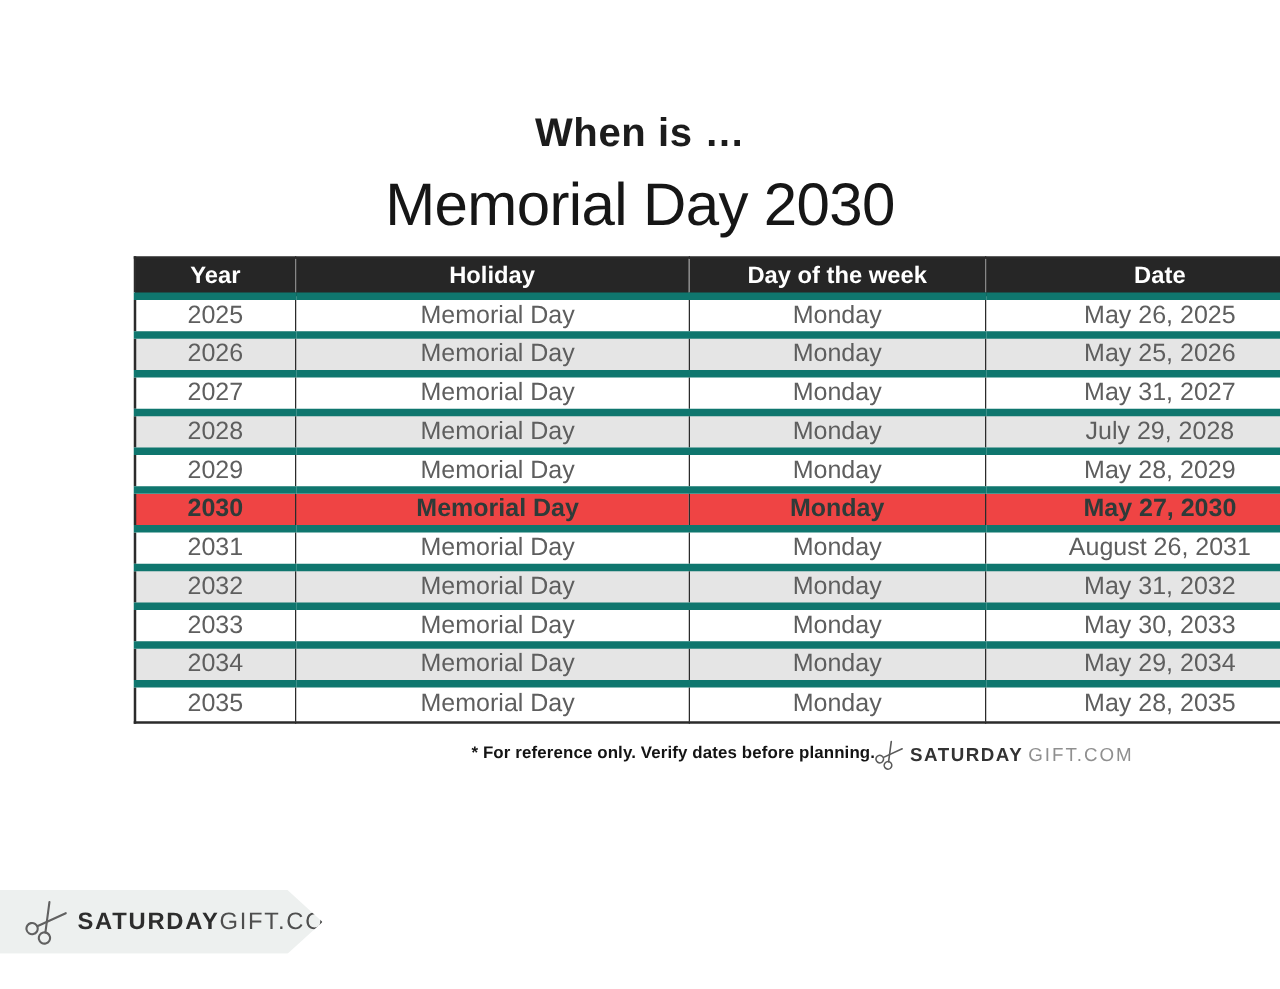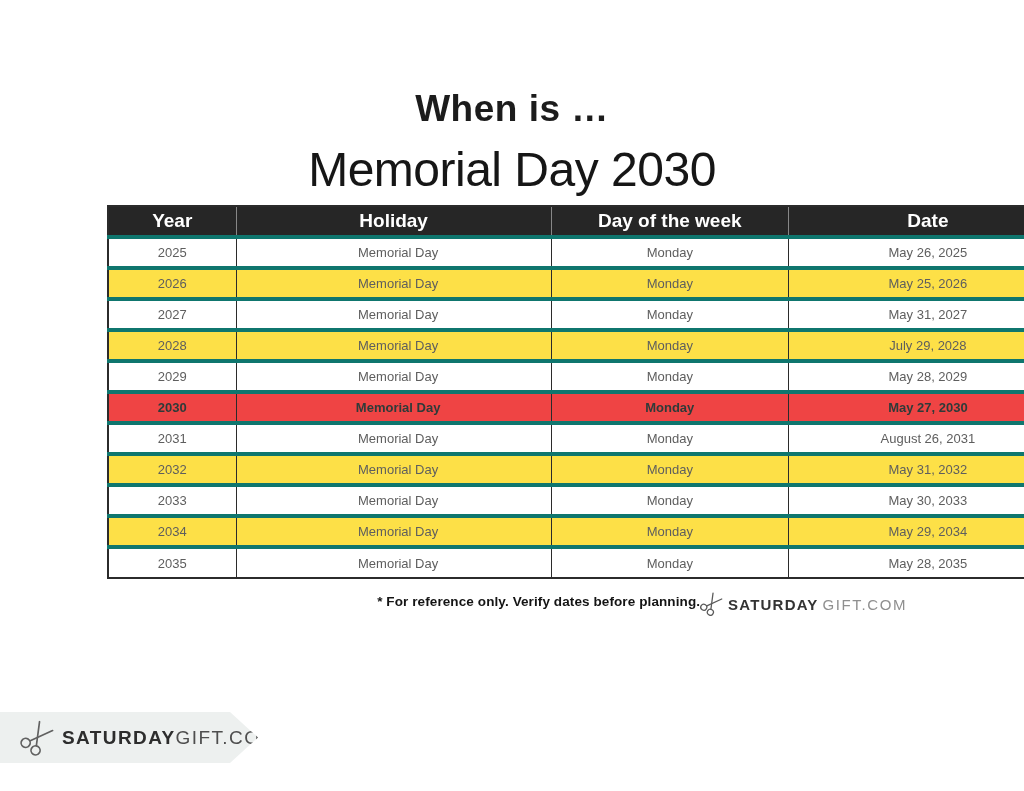--- a/index.html
+++ b/index.html
@@ -7,21 +7,21 @@
   body {
     position:relative;
     background:#ffffff;
     font-family:"Liberation Sans", sans-serif;
     overflow:hidden;
   }
 
   
   .title-block { text-align:center; padding-top:88px; }
   .title-prefix {
-    font-size:37px; font-weight:bold; color:#1c1c1c; letter-spacing:.5px;
+    font-size:32px; font-weight:bold; color:#1c1c1c; letter-spacing:.5px;
   }
   .main-title {
     font-size:48px; font-weight:normal; color:#161616;
     margin-top:12px; letter-spacing:-.5px;
   }
 
   
   .table-wrap { position:absolute; left:107px; top:205px; width:962px; }
   table.holiday-table {
     width:100%; border-collapse:collapse;
@@ -35,29 +35,29 @@
 
   .holiday-table th {
     background:#262626; color:#ffffff;
     font-size:19px; font-weight:bold;
     height:31px; text-align:center;
     border-left:1px solid rgba(255,255,255,.45);
   }
   .holiday-table th:first-child { border-left:none; }
 
   .holiday-table td {
-    height:31px; font-size:13px; color:#5e5e5e;
+    height:31px; font-size:20px; color:#5e5e5e;
     text-align:center; white-space:nowrap; overflow:hidden;
-    border-top:4px solid #0f766e;
+    border-top:6px solid #0f766e;
     border-left:1px solid #2b2b2b;
   }
   .holiday-table td:first-child { border-left:none; }
   .holiday-table td.c-holiday { text-align:center; padding-left:9px; }
 
-  .holiday-table tr.alt td { background:#fde047; }
+  .holiday-table tr.alt td { background:#e5e5e5; }
   .holiday-table tr.highlight td {
     background:#ef4444; color:#2e3b39; font-weight:bold;
   }
 
   
   .below-table {
     position:absolute; left:107px; top:594px; width:810px;
     display:flex; justify-content:flex-end; align-items:flex-start;
   }
   .footnote {

